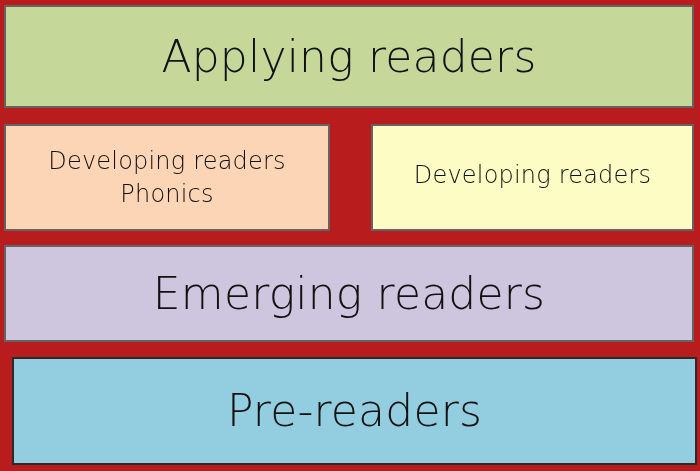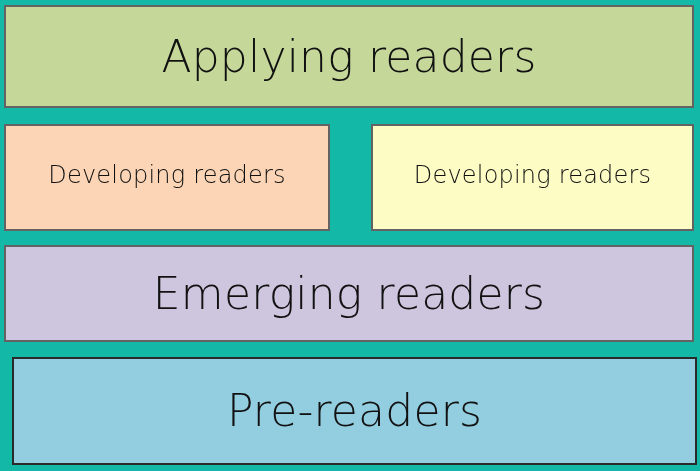--- a/index.html
+++ b/index.html
@@ -10,21 +10,21 @@
   body {
     width: 700px;
     height: 471px;
     font-family: "DejaVu Sans", "Liberation Sans", sans-serif;
     overflow: hidden;
   }
   #diagram {
     position: relative;
     width: 700px;
     height: 471px;
-    background: #14b8a6;
+    background: #b91c1c;
   }
   .tier {
     position: absolute;
     box-sizing: border-box;
     border: 2px solid #636363;
     display: flex;
     flex-direction: column;
     align-items: center;
     justify-content: center;
     color: #111111;
@@ -87,20 +87,21 @@
 <body>
 
 <div id="diagram">
 
   <div class="tier tier-large" id="tier-applying" style="background: rgb(197, 216, 154); border-color: rgb(99, 99, 99);">
     <span class="tier-line">Applying readers</span>
   </div>
 
   <div class="tier tier-small" id="tier-developing-phonics" style="background: rgb(251, 213, 181); border-color: rgb(99, 99, 99);">
     <span class="tier-line">Developing readers</span>
+    <span class="tier-line">Phonics</span>
   </div>
 
   <div class="tier tier-small" id="tier-developing-sight" style="background: rgb(252, 252, 196); border-color: rgb(99, 99, 99);">
     <span class="tier-line">Developing readers</span>
   </div>
 
   <div class="tier tier-large" id="tier-emerging" style="background: rgb(206, 197, 222); border-color: rgb(99, 99, 99); justify-content: center;">
     <span class="tier-line">Emerging readers</span>
   </div>
 

